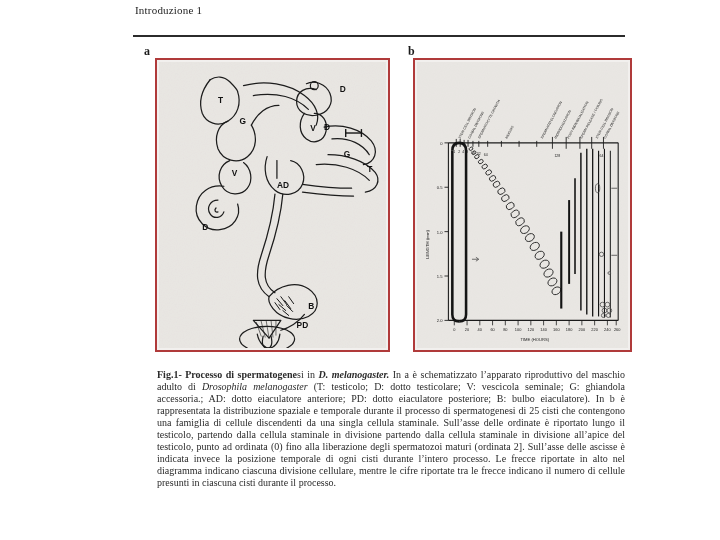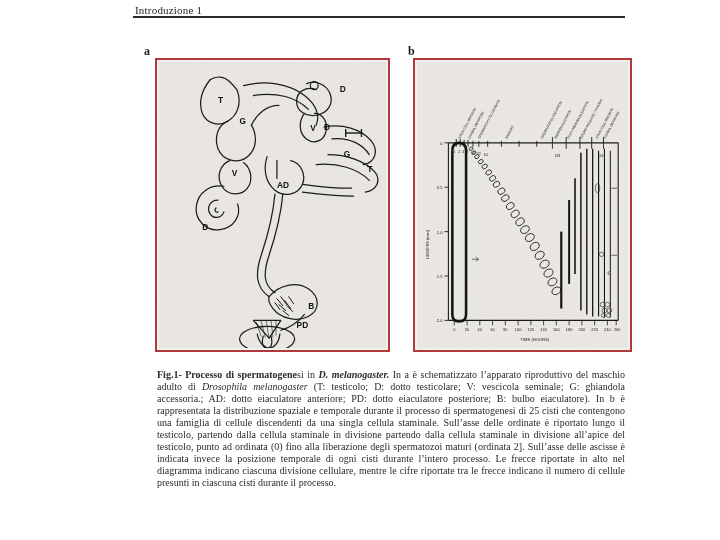--- a/index.html
+++ b/index.html
@@ -22,21 +22,21 @@
     left: 133px;
     top: 4px;
     width: 492px;
   }
   #header-title {
     font-family: "Liberation Serif", serif;
     font-size: 11px;
     color: #232323;
     letter-spacing: 0.2px;
     padding-left: 2px;
-    padding-bottom: 0;
+    padding-bottom: 19px;
   }
   #header-rule {
     width: 492px;
     height: 2px;
     background: #2b2b2b;
   }
 
   
   #figure-area {
     position: absolute;

